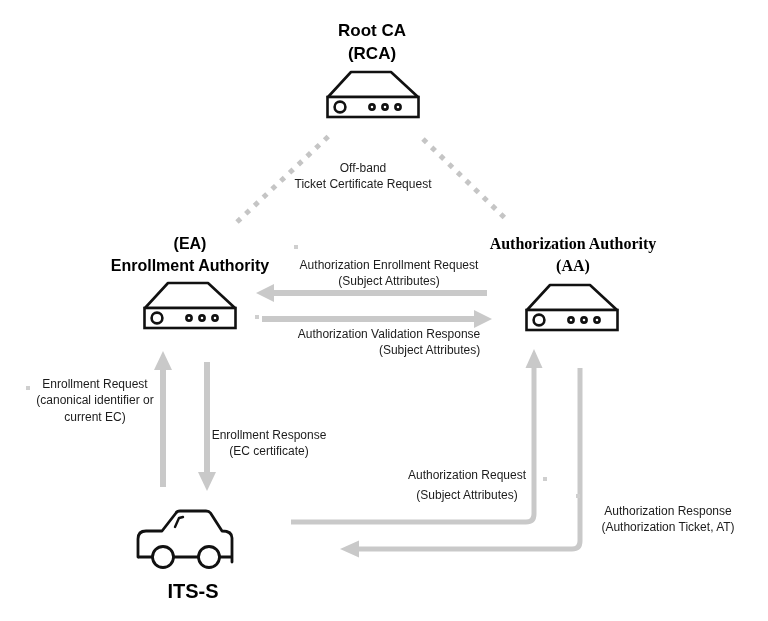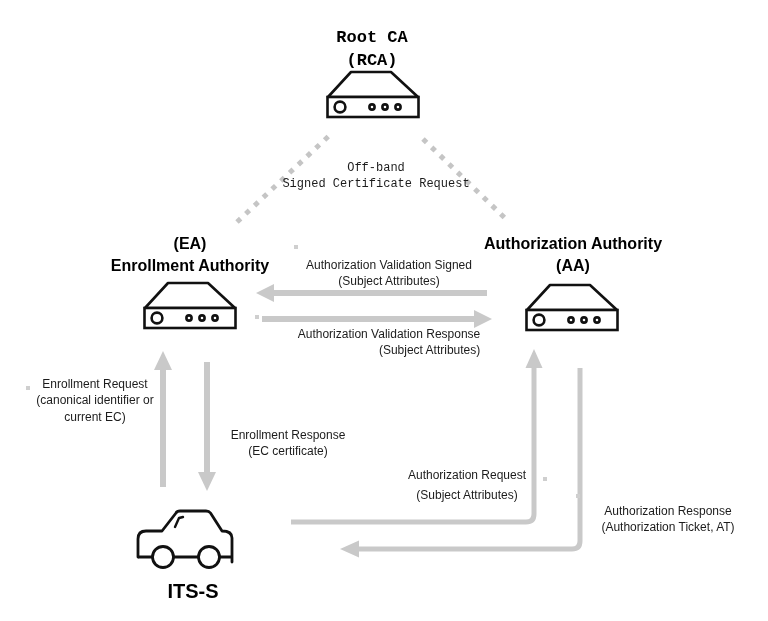--- a/index.html
+++ b/index.html
@@ -70,79 +70,79 @@
       <polygon points="340,549 359,540.5 359,557.5" fill="var(--arrow,#c9c9c9)"></polygon>
     </g>
   </svg>
 
   <div class="stray" style="left:294px;top:245px;"></div>
   <div class="stray" style="left:255px;top:315px;"></div>
   <div class="stray" style="left:26px;top:386px;"></div>
   <div class="stray" style="left:543px;top:477px;"></div>
   <div class="stray" style="left:576px;top:494px;"></div>
 
-  <div class="node-title big" style="left:372px;top:26px;font-family:Liberation Mono, monospace;">
+  <div class="node-title big" style="left:372px;top:19px;">
     <div>Root CA</div>
     <div>(RCA)</div>
   </div>
   <svg class="node-icon" style="left:323px;top:66px;" width="100" height="54" viewBox="0 0 100 54">
     <polygon points="5,31 28,6 68,6 95,31" fill="#fff" stroke="#111" stroke-width="2.6" stroke-linejoin="round"></polygon>
     <rect x="4.5" y="31" width="91" height="20" fill="#fff" stroke="#111" stroke-width="2.6"></rect>
     <circle cx="17" cy="41" r="5.4" fill="#fff" stroke="#111" stroke-width="2.6"></circle>
     <circle cx="49" cy="41" r="2.6" fill="#fff" stroke="#111" stroke-width="2.6"></circle>
     <circle cx="62" cy="41" r="2.6" fill="#fff" stroke="#111" stroke-width="2.6"></circle>
     <circle cx="75" cy="41" r="2.6" fill="#fff" stroke="#111" stroke-width="2.6"></circle>
   </svg>
 
-  <div class="edge-label" style="left:376px;top:160px;font-family:Liberation Mono, monospace;">
+  <div class="edge-label" style="left:363px;top:160px;">
     <div>Off-band</div>
-    <div>Signed Certificate Request</div>
+    <div>Ticket Certificate Request</div>
   </div>
 
   <div class="node-title" style="left:190px;top:233px;">
     <div>(EA)</div>
     <div>Enrollment Authority</div>
   </div>
   <svg class="node-icon" style="left:140px;top:277px;" width="100" height="54" viewBox="0 0 100 54">
     <polygon points="5,31 28,6 68,6 95,31" fill="#fff" stroke="#111" stroke-width="2.6" stroke-linejoin="round"></polygon>
     <rect x="4.5" y="31" width="91" height="20" fill="#fff" stroke="#111" stroke-width="2.6"></rect>
     <circle cx="17" cy="41" r="5.4" fill="#fff" stroke="#111" stroke-width="2.6"></circle>
     <circle cx="49" cy="41" r="2.6" fill="#fff" stroke="#111" stroke-width="2.6"></circle>
     <circle cx="62" cy="41" r="2.6" fill="#fff" stroke="#111" stroke-width="2.6"></circle>
     <circle cx="75" cy="41" r="2.6" fill="#fff" stroke="#111" stroke-width="2.6"></circle>
   </svg>
 
-  <div class="node-title" style="left:573px;top:233px;">
+  <div class="node-title" style="left:573px;top:233px;font-family:Liberation Serif, serif;">
     <div>Authorization Authority</div>
     <div>(AA)</div>
   </div>
   <svg class="node-icon" style="left:522px;top:279px;" width="100" height="54" viewBox="0 0 100 54">
     <polygon points="5,31 28,6 68,6 95,31" fill="#fff" stroke="#111" stroke-width="2.6" stroke-linejoin="round"></polygon>
     <rect x="4.5" y="31" width="91" height="20" fill="#fff" stroke="#111" stroke-width="2.6"></rect>
     <circle cx="17" cy="41" r="5.4" fill="#fff" stroke="#111" stroke-width="2.6"></circle>
     <circle cx="49" cy="41" r="2.6" fill="#fff" stroke="#111" stroke-width="2.6"></circle>
     <circle cx="62" cy="41" r="2.6" fill="#fff" stroke="#111" stroke-width="2.6"></circle>
     <circle cx="75" cy="41" r="2.6" fill="#fff" stroke="#111" stroke-width="2.6"></circle>
   </svg>
 
   <div class="edge-label" style="left:389px;top:257px;">
-    <div>Authorization Validation Signed</div>
+    <div>Authorization Enrollment Request</div>
     <div>(Subject Attributes)</div>
   </div>
   <div class="edge-label" style="left:389px;top:326px;text-align:right;">
     <div>Authorization Validation Response</div>
     <div>(Subject Attributes)</div>
   </div>
 
   <div class="edge-label" style="left:95px;top:376px;">
     <div>Enrollment Request</div>
     <div class="serif">(canonical identifier or</div>
     <div class="serif">current EC)</div>
   </div>
-  <div class="edge-label" style="left:288px;top:427px;">
+  <div class="edge-label" style="left:269px;top:427px;">
     <div>Enrollment Response</div>
     <div class="serif">(EC certificate)</div>
   </div>
 
   <div class="edge-label spaced" style="left:467px;top:466px;">
     <div>Authorization Request</div>
     <div>(Subject Attributes)</div>
   </div>
   <div class="edge-label" style="left:668px;top:503px;">
     <div>Authorization Response</div>

